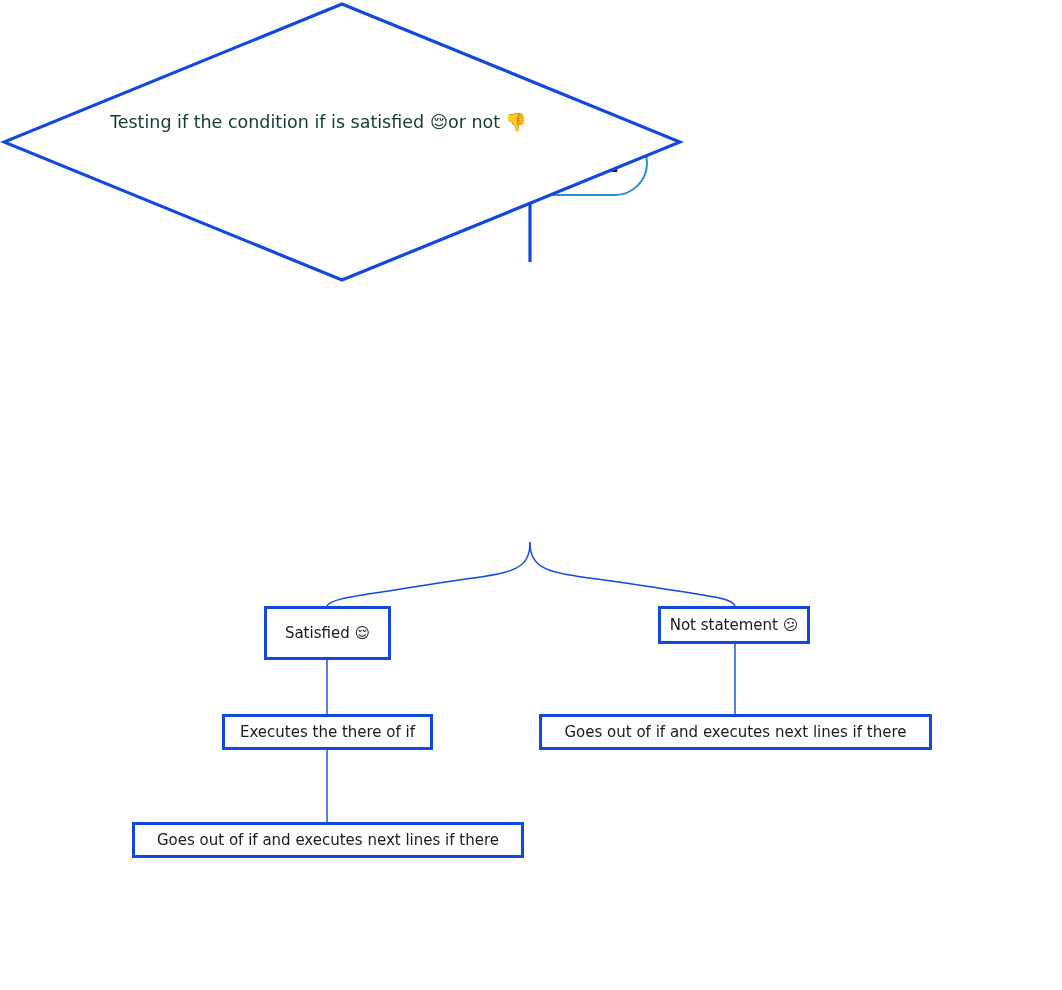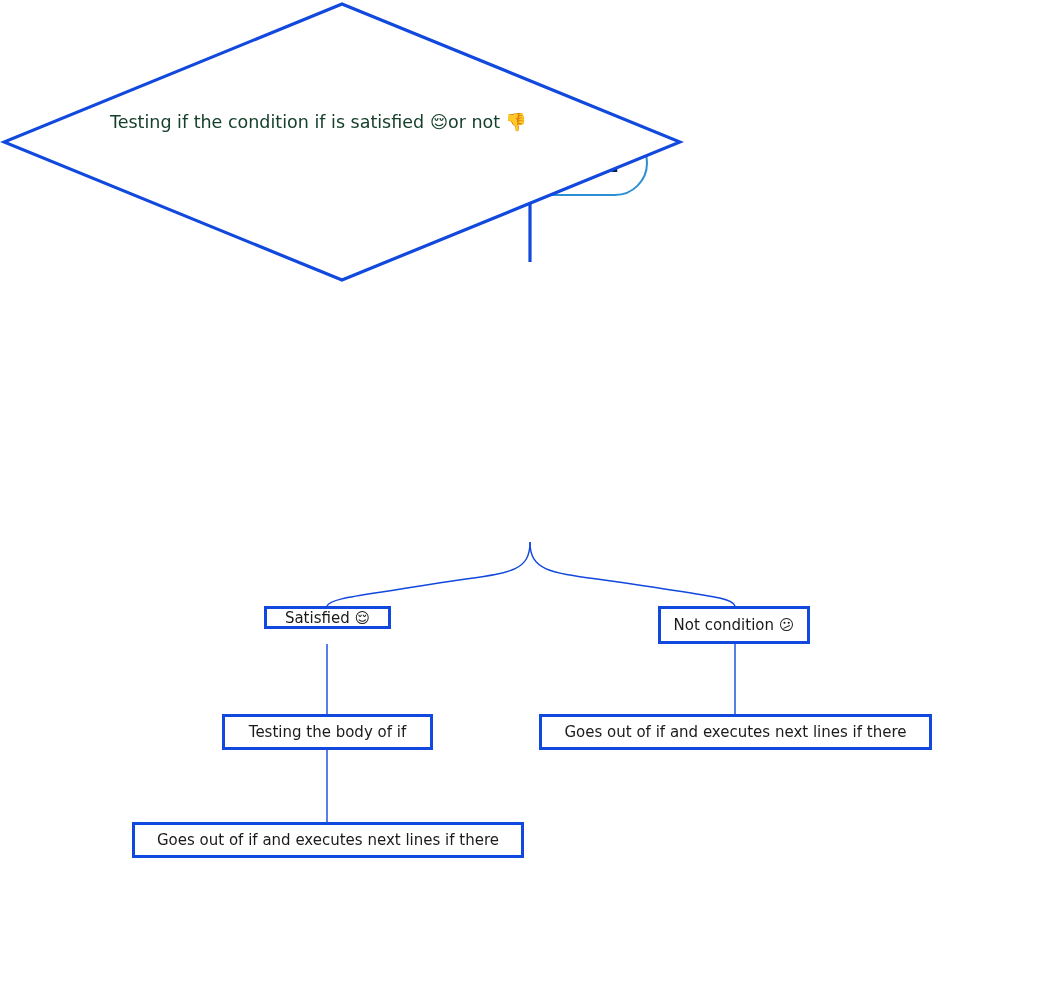--- a/index.html
+++ b/index.html
@@ -84,21 +84,21 @@
     background: #ffffff;
   }
   .box .label {
     font-family: "DejaVu Sans", sans-serif;
     font-size: 15px;
     font-weight: normal;
     color: #1a1a1a;
     white-space: nowrap;
   }
 
-  #satisfied-node   { left: 264px; top: 606px; width: 127px; height: 23px; }
+  #satisfied-node   { left: 264px; top: 606px; width: 127px; height: 54px; }
   #notsatisfied-node{ left: 658px; top: 606px; width: 152px; height: 38px; }
   #exec-body-node   { left: 222px; top: 714px; width: 211px; height: 36px; }
   #right-exit-node  { left: 539px; top: 714px; width: 393px; height: 36px; }
   #left-exit-node   { left: 132px; top: 822px; width: 392px; height: 36px; }
 </style>
 </head>
 <body>
 
 <div id="canvas">
 
@@ -126,25 +126,25 @@
       <polygon points="342,4 680,142 342,280 4,142" fill="#ffffff" stroke="#1148dd" stroke-width="3.2"></polygon>
     </svg>
     <div id="decision-label">Testing if the condition if is satisfied 😌or not 👎</div>
   </div>
 
   <div class="node box" id="satisfied-node">
     <span class="label">Satisfied  😌</span>
   </div>
 
   <div class="node box" id="notsatisfied-node">
-    <span class="label">Not condition 😕</span>
+    <span class="label">Not statement 😕</span>
   </div>
 
   <div class="node box" id="exec-body-node">
-    <span class="label">Testing the body of if</span>
+    <span class="label">Executes the there of if</span>
   </div>
 
   <div class="node box" id="right-exit-node">
     <span class="label">Goes out of if and executes next lines if there</span>
   </div>
 
   <div class="node box" id="left-exit-node">
     <span class="label">Goes out of if and executes next lines if there</span>
   </div>
 

